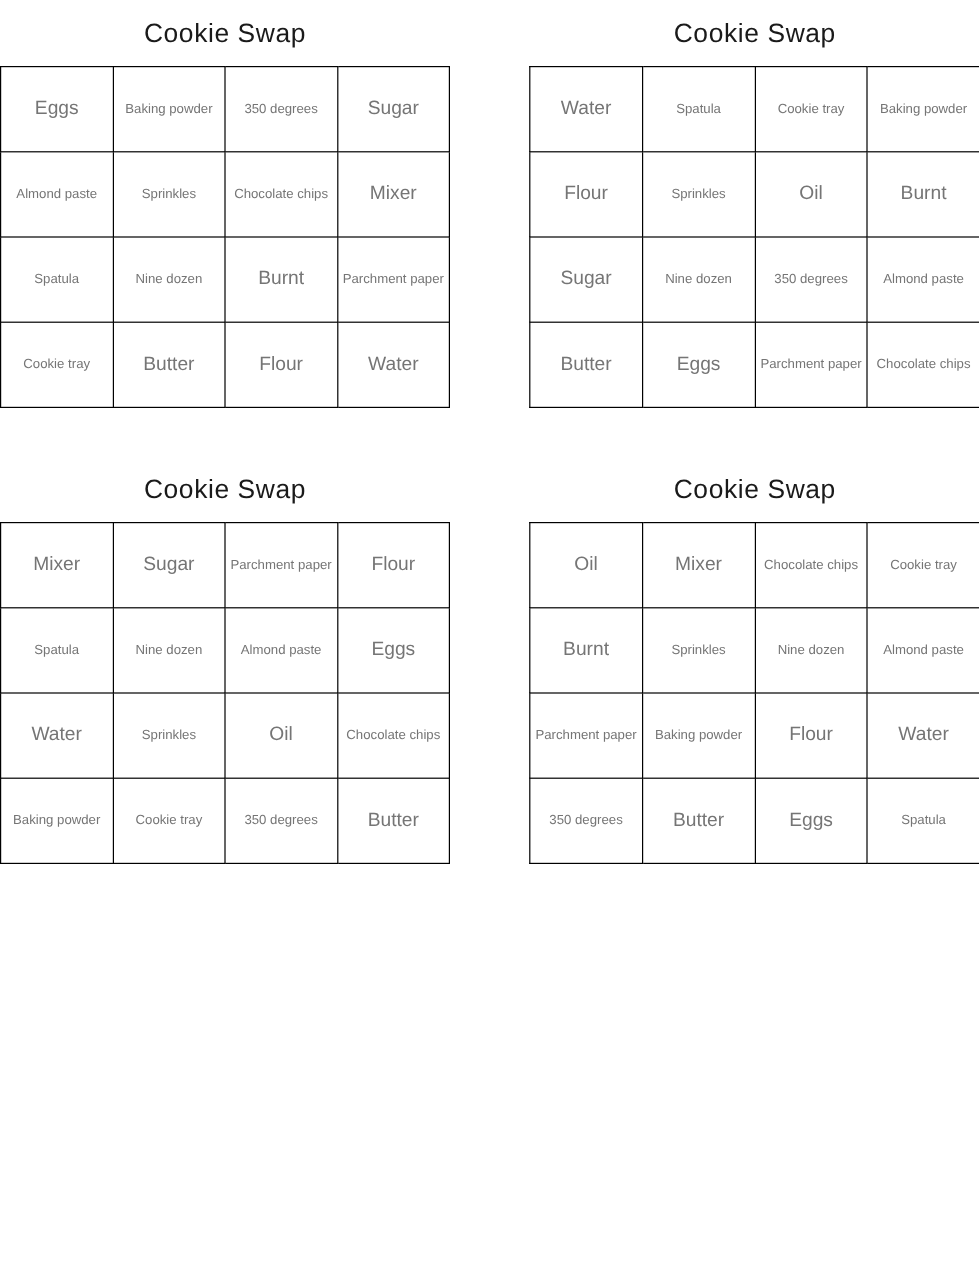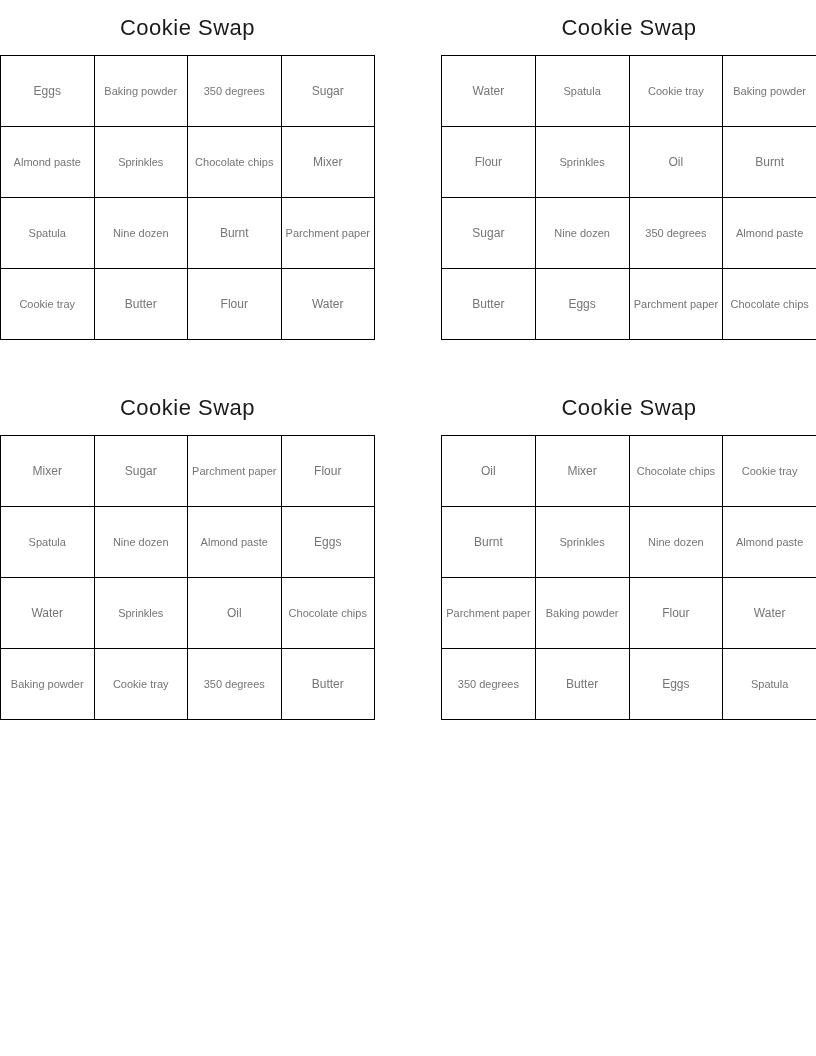--- a/index.html
+++ b/index.html
@@ -29,21 +29,21 @@
   table.bingo td {
     border:1px solid #000000;
     height:68px;
     text-align:center;
     vertical-align:middle;
     color:#757575;
     font-size:11px;
     padding:1px;
     overflow:hidden;
   }
-  table.bingo td.big { font-size:12px; }
+  table.bingo td.big { font-size:16px; }
 </style>
 </head>
 <body>
 
 <div class="card" id="card-1">
   <div class="card-title">Cookie Swap</div>
   <table class="bingo">
     <tbody>
       <tr>
         <td class="big">Eggs</td>

